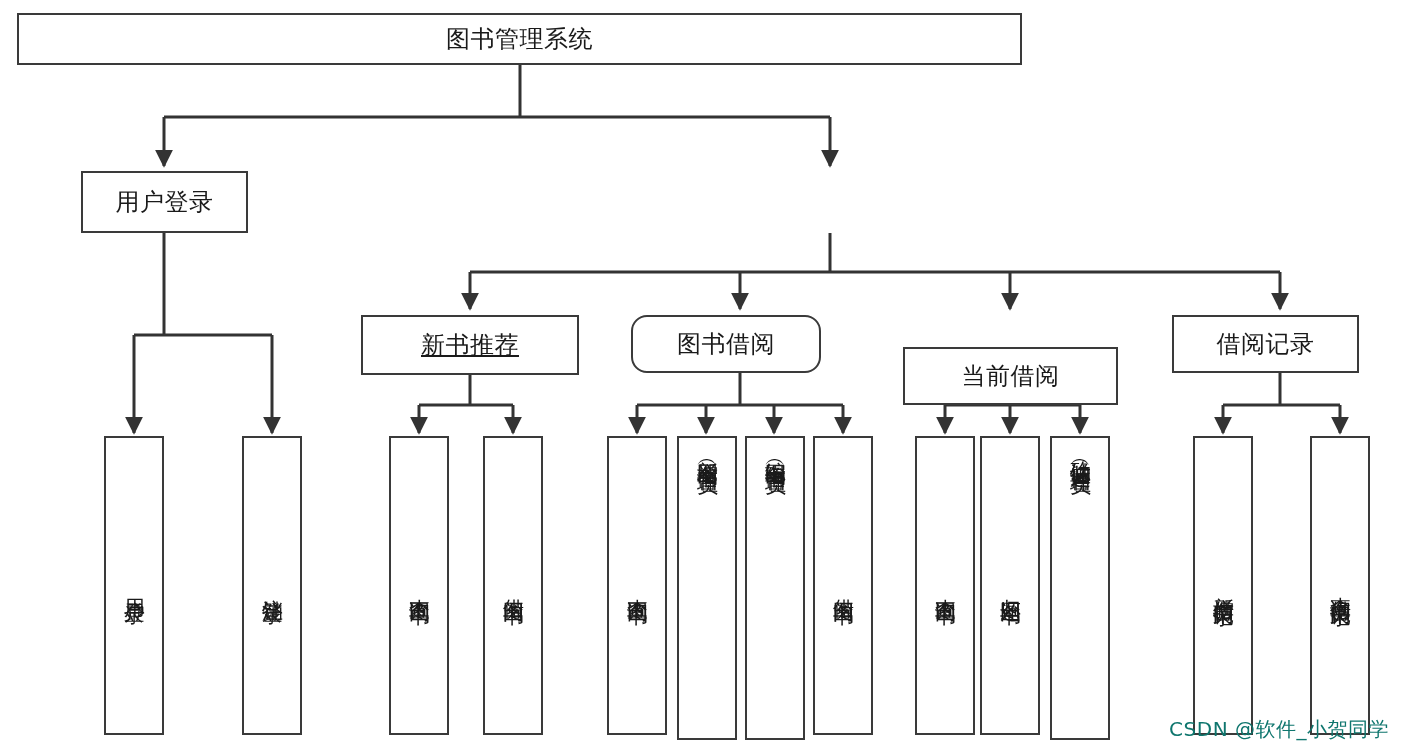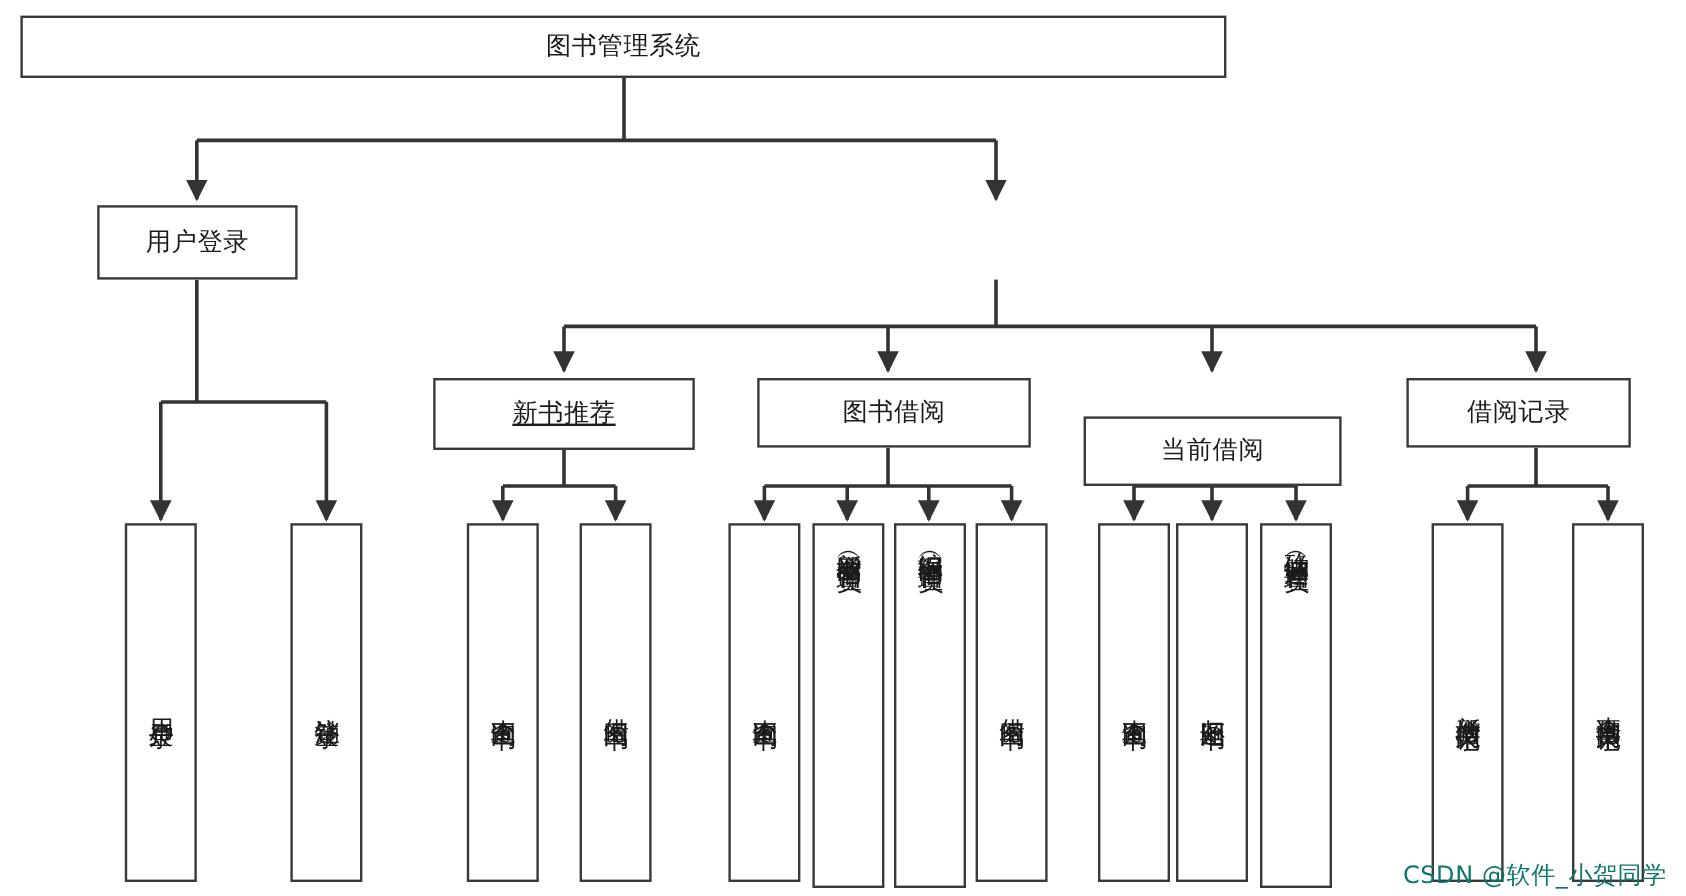--- a/index.html
+++ b/index.html
@@ -34,21 +34,21 @@
     align-items: center;
     justify-content: center;
     color: #1a1a1a;
   }
   .node .lbl {
     display: block;
     text-align: center;
     line-height: 1.12;
   }
   .node.horiz .lbl {
-    font-size: 21px;
+    font-size: 24px;
     letter-spacing: 0.5px;
   }
   .node.vert {
     align-items: flex-start;
     padding-top: 14px;
   }
   .node.vert .lbl {
     writing-mode: vertical-rl;
     text-orientation: upright;
     font-size: 21px;
@@ -137,21 +137,21 @@
 
   <div class="node horiz" style="left:81px; top:171px; width:167px; height:62px;">
     <span class="lbl">用户登录</span>
   </div>
 
 
   <div class="node horiz" style="left:361px; top:315px; width:218px; height:60px;text-decoration:underline;">
     <span class="lbl">新书推荐</span>
   </div>
 
-  <div class="node horiz" style="left:631px; top:315px; width:228px; height:58px;">
+  <div class="node horiz" style="left:631px; top:315px; width:190px; height:58px;border-radius:16px;">
     <span class="lbl">图书借阅</span>
   </div>
 
   <div class="node horiz" style="left:903px; top:315px; width:215px; height:58px;margin-top:32px;">
     <span class="lbl">当前借阅</span>
   </div>
 
   <div class="node horiz" style="left:1172px; top:315px; width:187px; height:58px;">
     <span class="lbl">借阅记录</span>
   </div>

